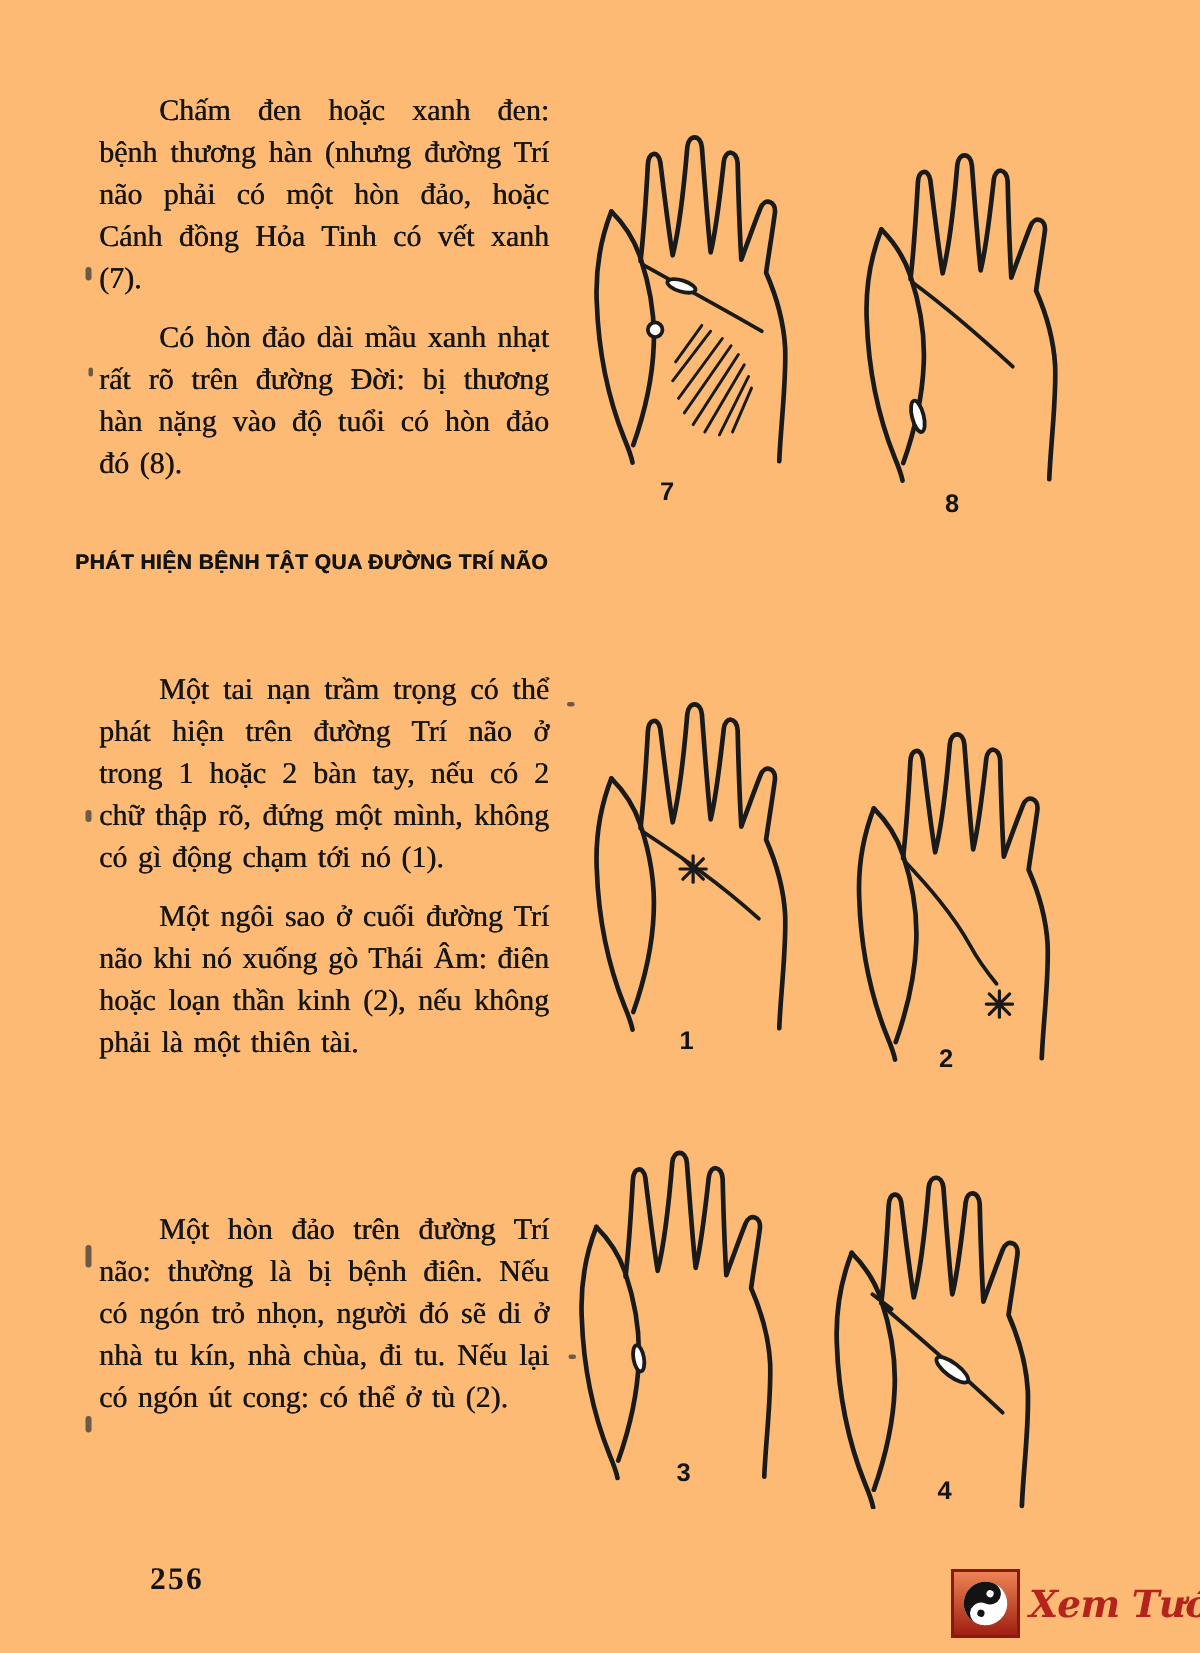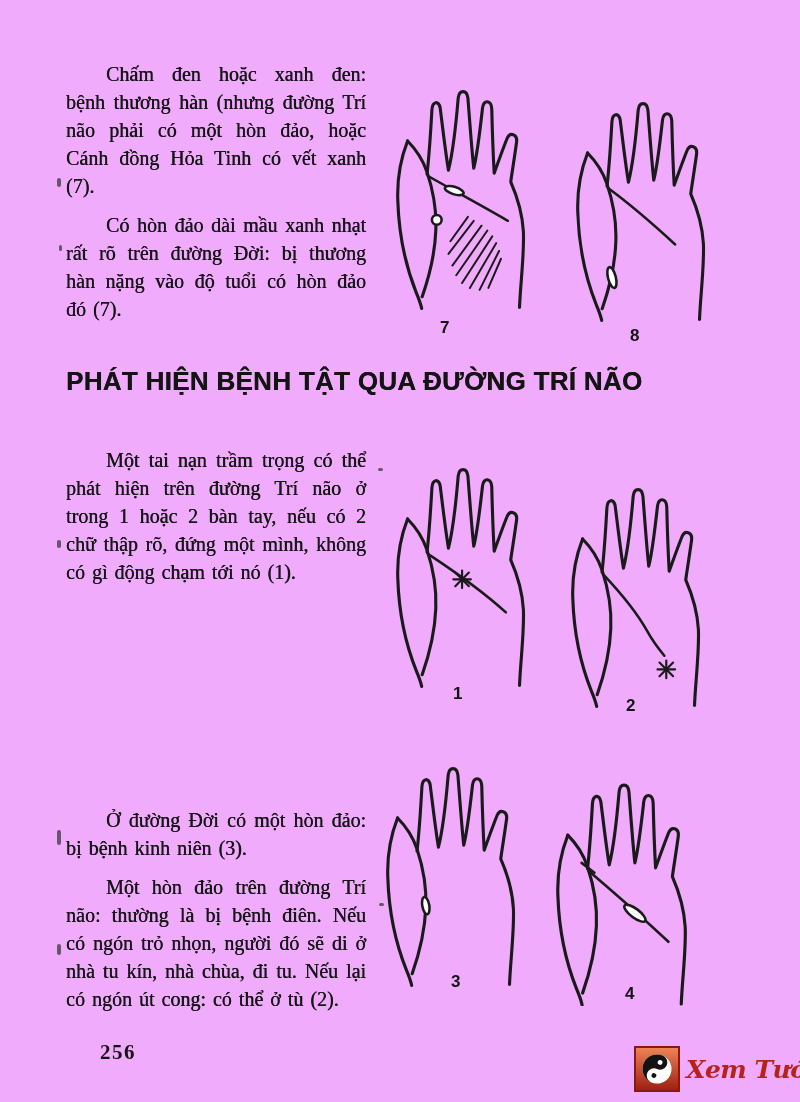--- a/index.html
+++ b/index.html
@@ -1,35 +1,35 @@
 <!DOCTYPE html>
 <html><head>
 <meta charset="utf-8">
 <style>
   html,body{margin:0;padding:0;background:#888;}
   .page{
     position:relative;width:800px;height:1102px;margin:0 auto;
-    background:#f0abfc;overflow:hidden;
+    background:#fdba74;overflow:hidden;
     font-family:"Liberation Serif",serif;color:#161616;text-decoration:underline;
   }
   
   .textcol{position:absolute;left:66px;width:300px;}
   .textcol p{
     margin:0 0 11px 0;font-size:20px;line-height:28px;
     text-align:justify;text-indent:40px;word-spacing:2px;
     color:#161616;text-shadow:0.35px 0 0 #161616;
   }
   .block1{top:60px;}
   .block2{top:446px;}
   .block3{top:806px;}
   
   .heading{
-    position:absolute;left:66px;top:366px;margin:0;
+    position:absolute;left:50px;top:366px;margin:0;
     font-family:"Liberation Sans",sans-serif;font-weight:bold;
-    font-size:26px;letter-spacing:0.3px;white-space:nowrap;
+    font-size:14px;letter-spacing:0.3px;white-space:nowrap;
     color:#141414;text-shadow:0.3px 0 0 #141414;
   }
   
   .hand{position:absolute;}
   #hand7{left:392px;top:80px;width:146px;height:230px;}
   #hand8{left:572px;top:92px;width:146px;height:230px;}
   #hand1{left:392px;top:458px;width:146px;height:230px;}
   #hand2{left:567px;top:478px;width:146px;height:230px;}
   #hand3{left:382px;top:757px;width:146px;height:230px;}
   #hand4{left:552px;top:774px;width:148px;height:232px;}
@@ -73,31 +73,31 @@
 
         <path d="M16 62 C9 80 5 102 6 124 C7 154 13 188 25 218 C27.5 224 29.5 229 30.5 234"></path>
 
         <path d="M16 62 C24 70 32 82 36 94 C42 112 46 132 45 154 C44 180 38 202 31 222"></path>
       </g>
     </defs>
   </svg>
 
   <div class="textcol block1">
     <p>Chấm đen hoặc xanh đen: bệnh thương hàn (nhưng đường Trí não phải có một hòn đảo, hoặc Cánh đồng Hỏa Tinh có vết xanh (7).</p>
-    <p>Có hòn đảo dài mầu xanh nhạt rất rõ trên đường Đời: bị thương hàn nặng vào độ tuổi có hòn đảo đó (7).</p>
+    <p>Có hòn đảo dài mầu xanh nhạt rất rõ trên đường Đời: bị thương hàn nặng vào độ tuổi có hòn đảo đó (8).</p>
   </div>
 
   <h1 class="heading">PHÁT HIỆN BỆNH TẬT QUA ĐƯỜNG TRÍ NÃO</h1>
 
   <div class="textcol block2">
     <p>Một tai nạn trầm trọng có thể phát hiện trên đường Trí não ở trong 1 hoặc 2 bàn tay, nếu có 2 chữ thập rõ, đứng một mình, không có gì động chạm tới nó (1).</p>
+    <p>Một ngôi sao ở cuối đường Trí não khi nó xuống gò Thái Âm: điên hoặc loạn thần kinh (2), nếu không phải là một thiên tài.</p>
   </div>
 
   <div class="textcol block3">
-    <p>Ở đường Đời có một hòn đảo: bị bệnh kinh niên (3).</p>
     <p>Một hòn đảo trên đường Trí não: thường là bị bệnh điên. Nếu có ngón trỏ nhọn, người đó sẽ di ở nhà tu kín, nhà chùa, đi tu. Nếu lại có ngón út cong: có thể ở tù (2).</p>
   </div>
 
   <svg id="hand7" class="hand" viewBox="0 0 150 235">
     <use href="#hand-base"></use>
     <g fill="none" stroke="#1a1a1a" stroke-width="2.6" stroke-linecap="round">
       <path d="M37 98 C58 110 88 126 119 144"></path>
       <g stroke-width="2">
         <path d="M60 165 L78 140"></path>
           <path d="M58 178 L84 144"></path>

